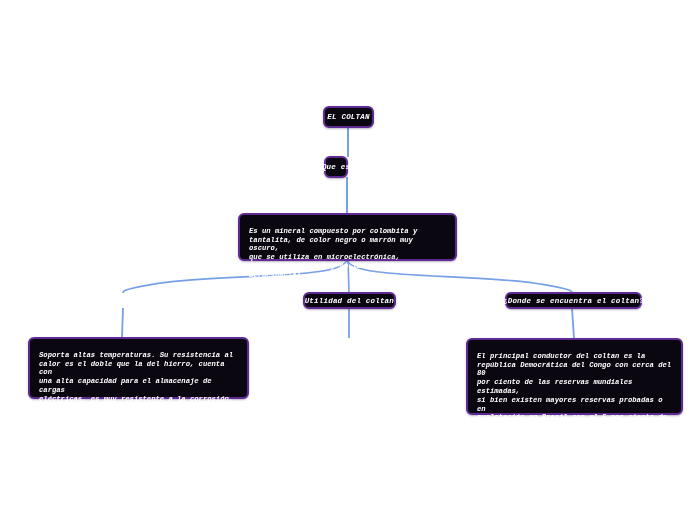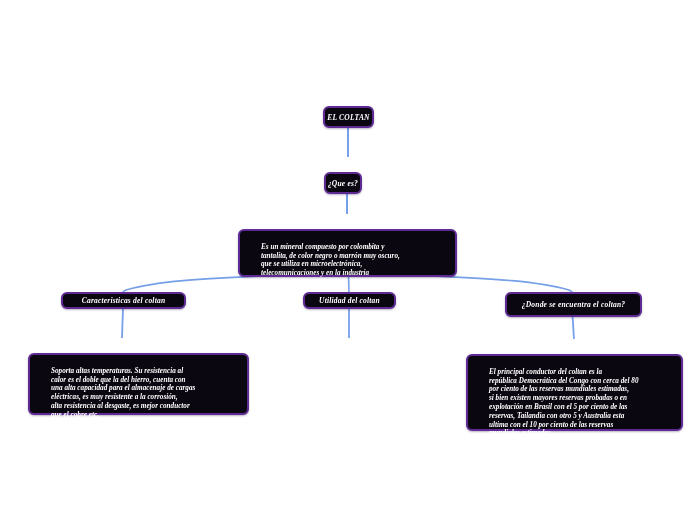--- a/index.html
+++ b/index.html
@@ -21,45 +21,43 @@
     position: absolute;
     box-sizing: border-box;
     background: #0a0710;
     border: 2px solid #5e2b94;
     border-radius: 6px;
     color: #ffffff;
     font-style: italic;
     font-weight: 700;
     z-index: 2;
     box-shadow: 0 1px 2px rgba(60, 40, 90, 0.35);
-    font-family: Liberation Serif, serif;
   }
   .node-title {
     display: flex;
     align-items: center;
     justify-content: center;
     font-size: 7.5px;
     letter-spacing: 0.2px;
     white-space: nowrap;
   }
   .node-paragraph {
     font-size: 7.2px;
     line-height: 8.8px;
     white-space: pre-line;
-    padding: 3px 21px;
+    padding: 3px 9px;
     text-align: left;
-    margin-top: 16px;
   }
   
   #node-root        { left: 323px; top: 106px; width: 51px;  height: 22px; }
-  #node-question    { left: 324px; top: 156px; width: 38px;  height: 22px; margin-top: 16px; }
+  #node-question    { left: 324px; top: 156px; width: 24px;  height: 22px; }
   #node-definition  { left: 238px; top: 213px; width: 219px; height: 48px; }
   #node-branch-0    { left: 61px;  top: 292px; width: 125px; height: 17px; }
-  #node-branch-1    { left: 303px; top: 292px; width: 93px;  height: 17px; }
-  #node-branch-2    { left: 505px; top: 292px; width: 137px; height: 25px; }
+  #node-branch-1    { left: 303px; top: 292px; width: 93px;  height: 17px; justify-content: flex-end; }
+  #node-branch-2    { left: 505px; top: 292px; width: 137px; height: 17px; }
   #node-detail-0    { left: 28px;  top: 337px; width: 221px; height: 62px; }
   #node-detail-1    { left: 240px; top: 337px; width: 219px; height: 42px; }
   #node-detail-2    { left: 466px; top: 338px; width: 217px; height: 77px; }
 </style>
 </head>
 <body>
 
 <div id="canvas">
 
   <svg id="connector-layer" viewBox="0 0 696 520" xmlns="http://www.w3.org/2000/svg">
@@ -82,23 +80,20 @@
   </div>
 
   <div class="node node-paragraph" id="node-definition">
     <span>Es un mineral compuesto por colombita y
 tantalita, de color negro o marrón muy oscuro,
 que se utiliza en microelectrónica,
 telecomunicaciones y en la industria
 aeroespacial.</span>
   </div>
 
-  <div class="node node-title" id="node-branch-0">
-    <span>Caracteristicas del coltan</span>
-  </div>
 
   <div class="node node-title" id="node-branch-1">
     <span>Utilidad del coltan</span>
   </div>
 
   <div class="node node-title" id="node-branch-2">
     <span>¿Donde se encuentra el coltan?</span>
   </div>
 
   <div class="node node-paragraph" id="node-detail-0">

